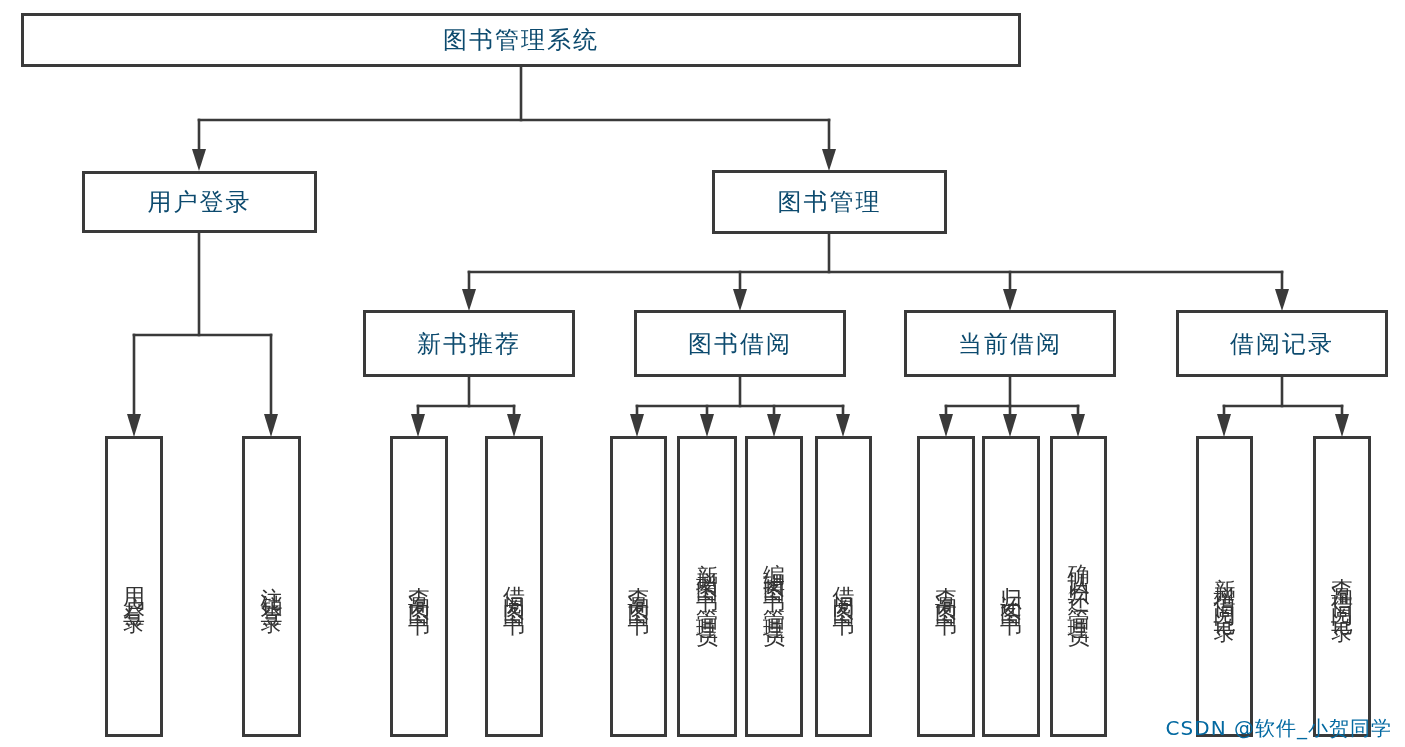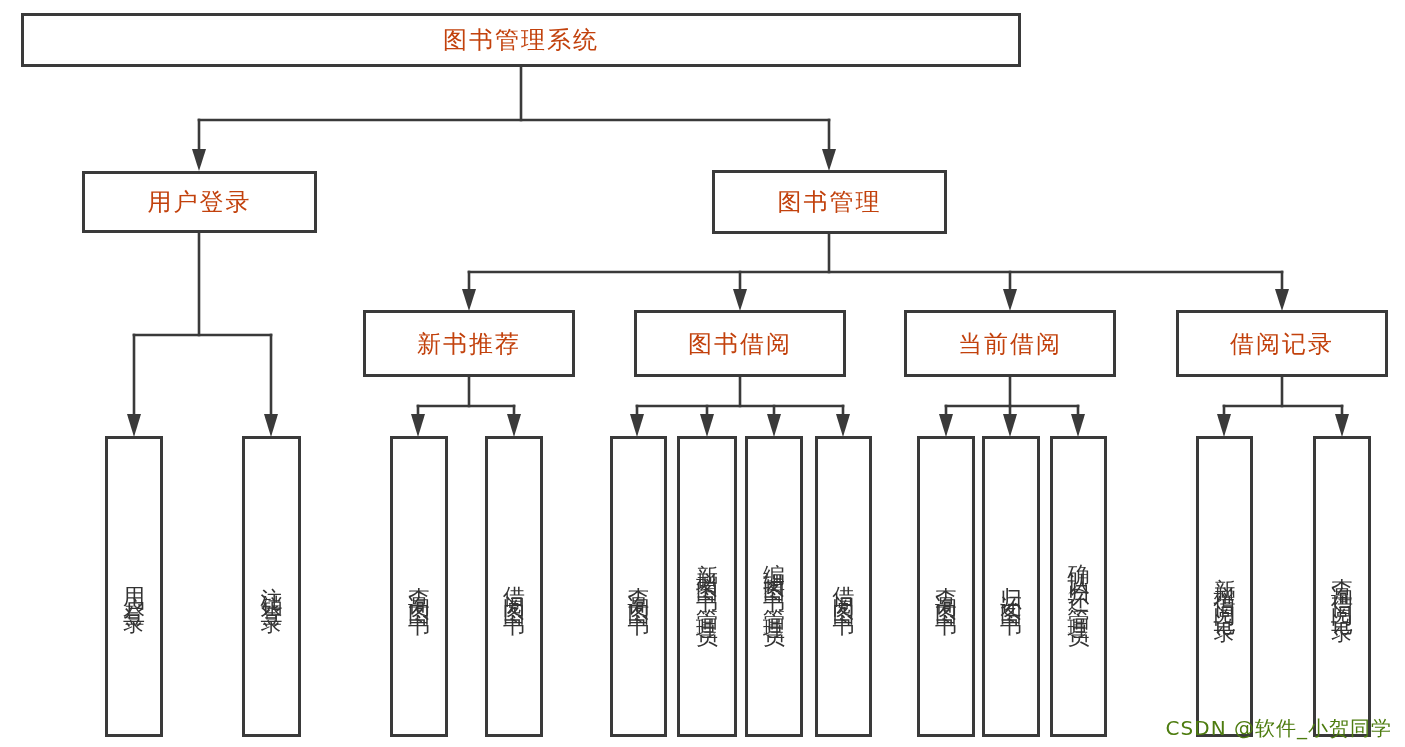--- a/index.html
+++ b/index.html
@@ -23,38 +23,38 @@
     background: #ffffff;
     border: 3px solid #3a3a3a;
     display: flex;
     align-items: center;
     justify-content: center;
     text-align: center;
   }
   .hbox span {
     font-size: 24px;
     letter-spacing: 2px;
-    color: #c2410c;
+    color: #0c4a6e;
     white-space: nowrap;
   }
   .vbox span {
     writing-mode: vertical-rl;
     text-orientation: mixed;
     font-size: 22px;
     letter-spacing: 9px;
     line-height: 1;
     color: #333333;
     white-space: nowrap;
   }
   #watermark {
     position: absolute;
     right: 13px;
     bottom: 5px;
     font-size: 20px;
-    color: #4d7c0f;
+    color: #0369a1;
     letter-spacing: 1px;
     white-space: nowrap;
   }
 </style>
 </head>
 <body>
 
 <div id="stage">
 
   <svg id="wires" viewBox="0 0 1405 747" xmlns="http://www.w3.org/2000/svg">

